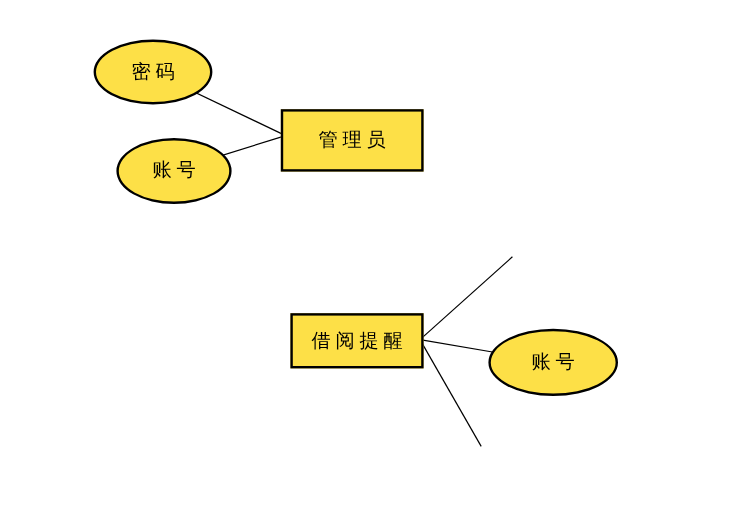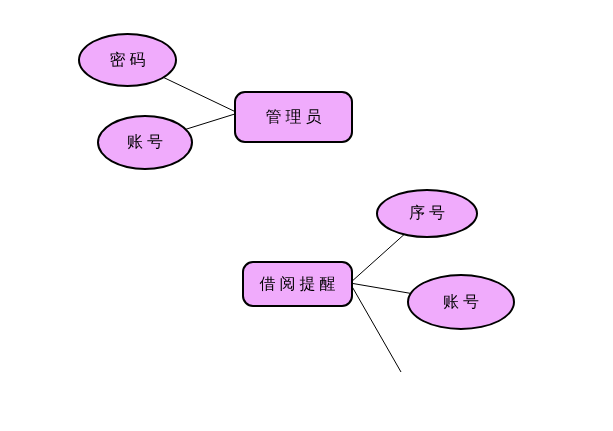--- a/index.html
+++ b/index.html
@@ -22,35 +22,35 @@
     width: 613px;
     height: 431px;
     z-index: 0;
   }
   .node {
     position: absolute;
     display: flex;
     align-items: center;
     justify-content: center;
     box-sizing: border-box;
-    background: #f0abfc;
+    background: #fde047;
     border: 2px solid #000000;
     color: #000000;
     font-size: 16px;
     letter-spacing: 4px;
     text-indent: 4px;
     z-index: 1;
     white-space: nowrap;
     font-family: Liberation Mono, monospace;
   }
   .node.attribute {
     border-radius: 50%;
   }
   .node.entity {
-    border-radius: 11px;
+    border-radius: 0;
   }
 </style>
 </head>
 <body>
 
 <div class="canvas">
 
   <svg class="edges" xmlns="http://www.w3.org/2000/svg">
     <line x1="127" y1="60" x2="238" y2="113" stroke="#000000" stroke-width="1"></line>
     <line x1="145" y1="142" x2="238" y2="113" stroke="#000000" stroke-width="1"></line>
@@ -68,22 +68,19 @@
   </div>
 
   <div class="node attribute" style="left: 97px; top: 115px; width: 96px; height: 55px; border-color: rgb(0, 0, 0); color: rgb(0, 0, 0);">
     <span>账号</span>
   </div>
 
   <div class="node entity" style="left: 242px; top: 261px; width: 111px; height: 46px; border-color: rgb(0, 0, 0); color: rgb(0, 0, 0);">
     <span>借阅提醒</span>
   </div>
 
-  <div class="node attribute" style="left: 376px; top: 189px; width: 102px; height: 49px; border-color: rgb(0, 0, 0); color: rgb(0, 0, 0);">
-    <span>序号</span>
-  </div>
 
   <div class="node attribute" style="left: 407px; top: 274px; width: 108px; height: 56px; border-color: rgb(0, 0, 0); color: rgb(0, 0, 0);">
     <span>账号</span>
   </div>
 
 
 </div>
 
 </body></html>

